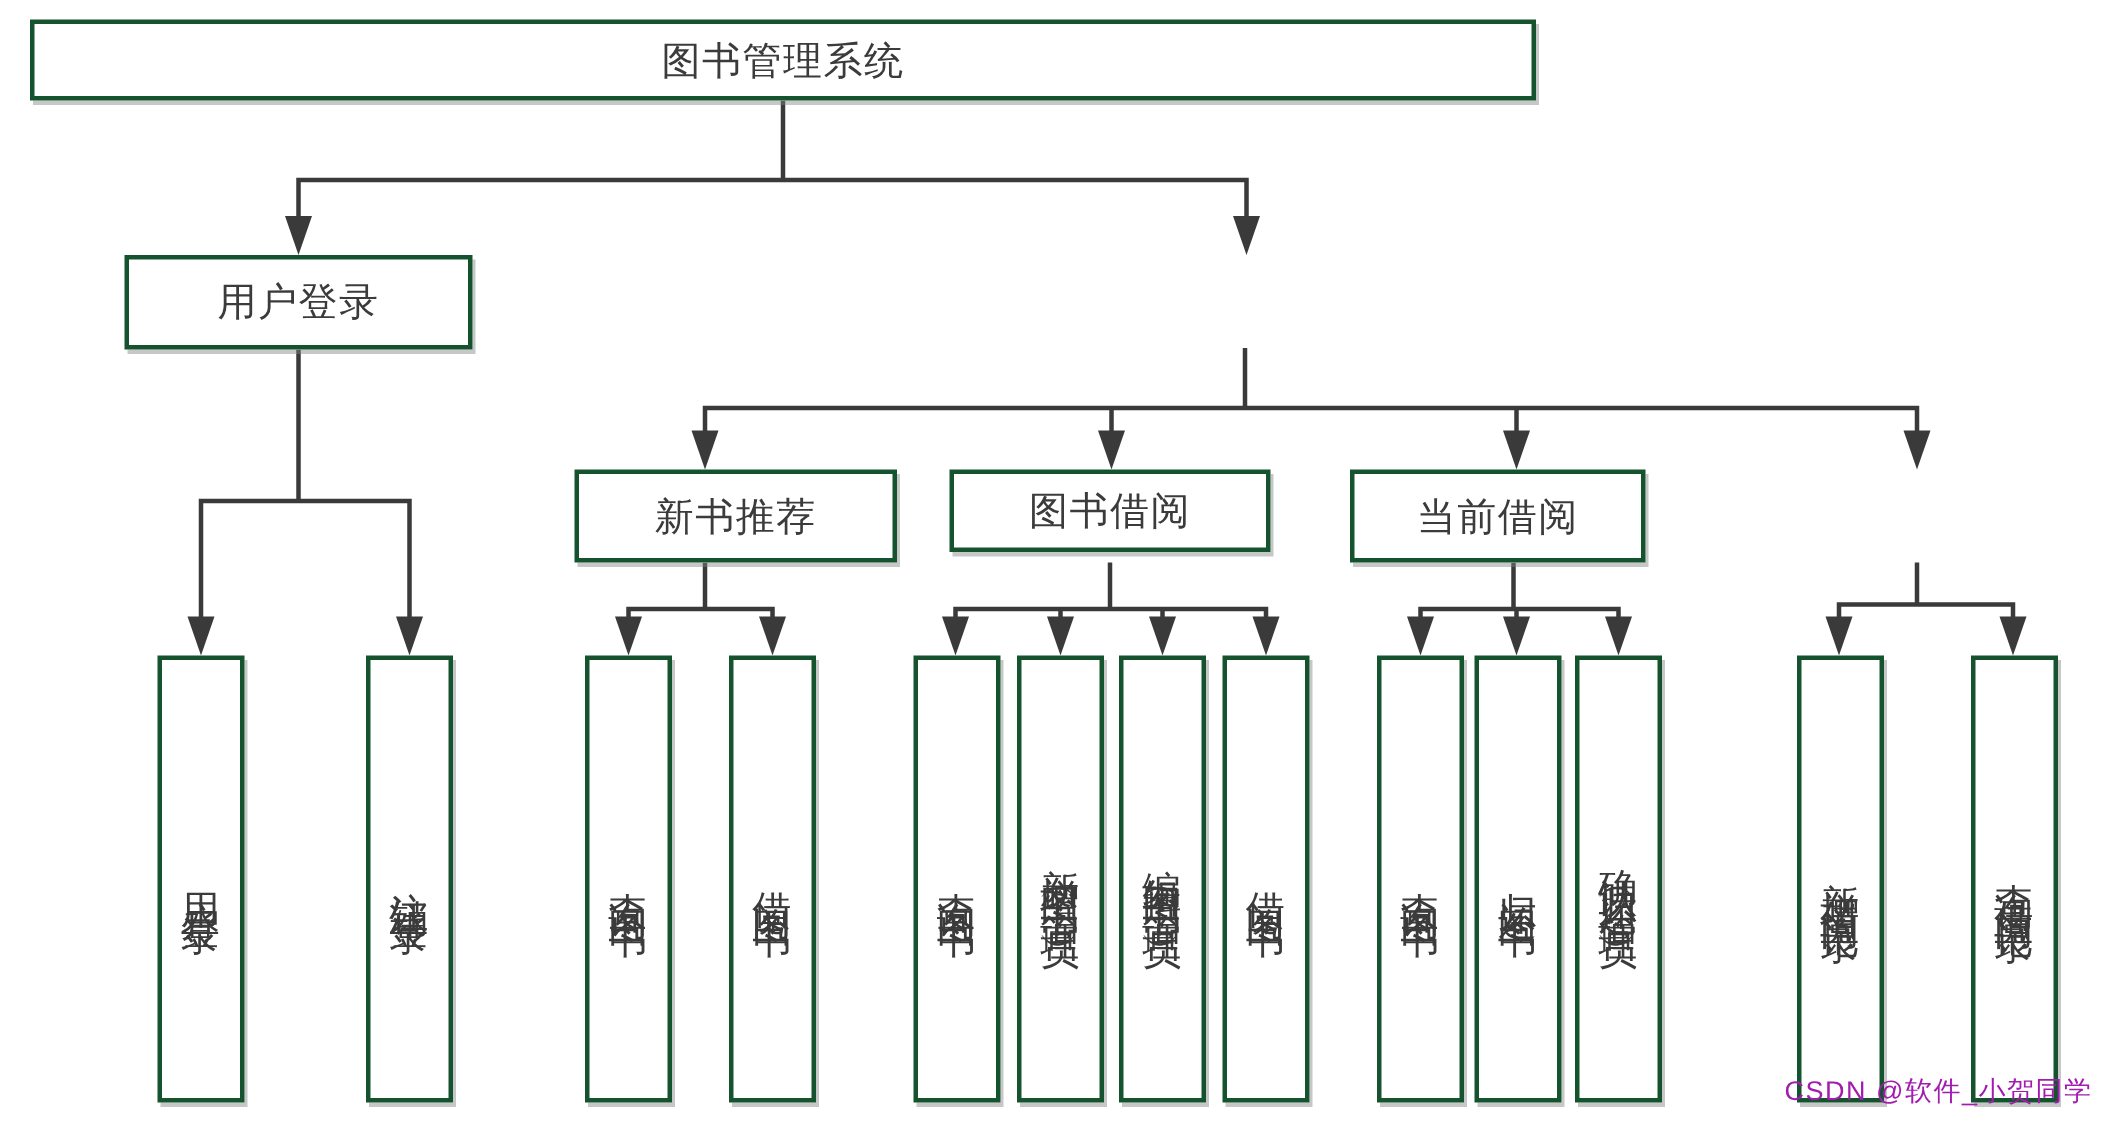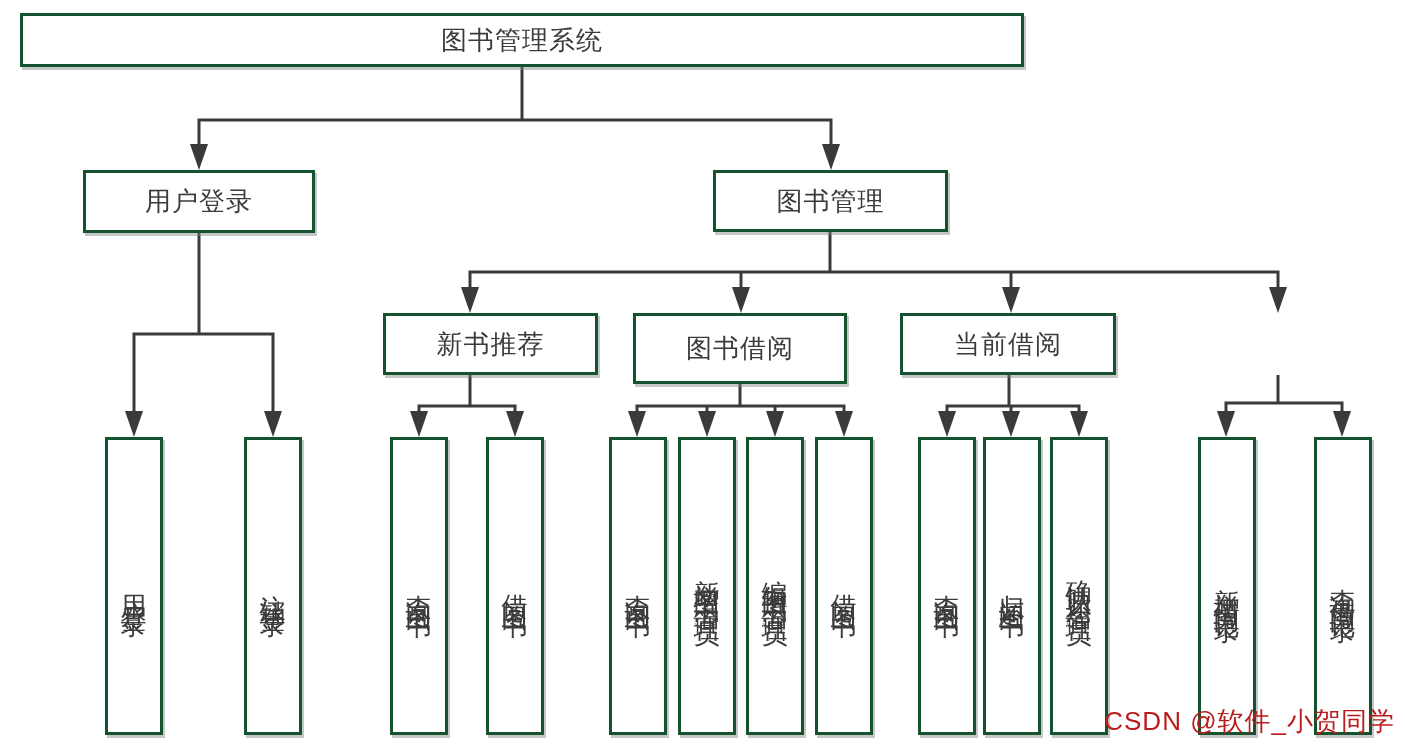--- a/index.html
+++ b/index.html
@@ -28,35 +28,35 @@
     writing-mode:vertical-rl;
     text-orientation:mixed;
     letter-spacing:6px;
     line-height:1;
   }
   
   .n-root          {left:20px;  top:13px;  width:1004px; height:54px;}
   .n-user-login    {left:83px;  top:170px; width:232px;  height:63px;}
   .n-book-mgmt     {left:713px; top:170px; width:235px;  height:62px;}
   .n-new-books     {left:363px; top:313px; width:215px;  height:62px;margin-left:20px;}
-  .n-book-borrow   {left:633px; top:313px; width:214px;  height:71px;}
-  .n-current-borrow{left:900px; top:313px; width:216px;  height:62px;}
+  .n-book-borrow   {left:633px; top:313px; width:214px;  height:55px;}
+  .n-current-borrow{left:900px; top:313px; width:197px;  height:62px;}
   .n-borrow-records{left:1172px;top:313px; width:213px;  height:62px;}
   .leaf{top:437px;width:58px;height:298px;}
   .lf1 {left:105px;}  .lf2 {left:244px;}
   .lf3 {left:390px;}  .lf4 {left:486px;}
   .lf5 {left:609px;}  .lf6 {left:678px;}
   .lf7 {left:746px;}  .lf8 {left:815px;}
   .lf9 {left:918px;}  .lf10{left:983px;}
   .lf11{left:1050px;} .lf12{left:1198px;} .lf13{left:1314px;}
   .watermark{
     position:absolute;
     right:10px;bottom:8px;
-    font-size:26px;
-    color:#b91c1c;
+    font-size:18px;
+    color:#a21caf;
     letter-spacing:1px;
     white-space:nowrap;
   }
 </style>
 </head>
 <body>
 
 <div class="canvas">
 
   <svg class="wires" viewBox="0 0 1405 747" xmlns="http://www.w3.org/2000/svg">
@@ -114,23 +114,20 @@
     </g>
   </svg>
 
   <div class="box n-root">
     <span>图书管理系统</span>
   </div>
 
   <div class="box n-user-login">
     <span>用户登录</span>
   </div>
-  <div class="box n-book-mgmt">
-    <span>图书管理</span>
-  </div>
 
   <div class="box n-new-books">
     <span>新书推荐</span>
   </div>
   <div class="box n-book-borrow">
     <span>图书借阅</span>
   </div>
   <div class="box n-current-borrow">
     <span>当前借阅</span>
   </div>

